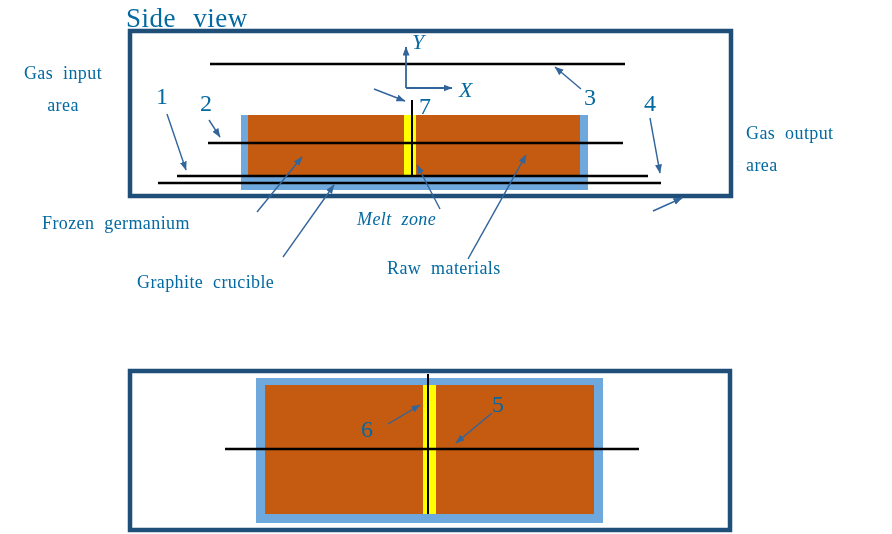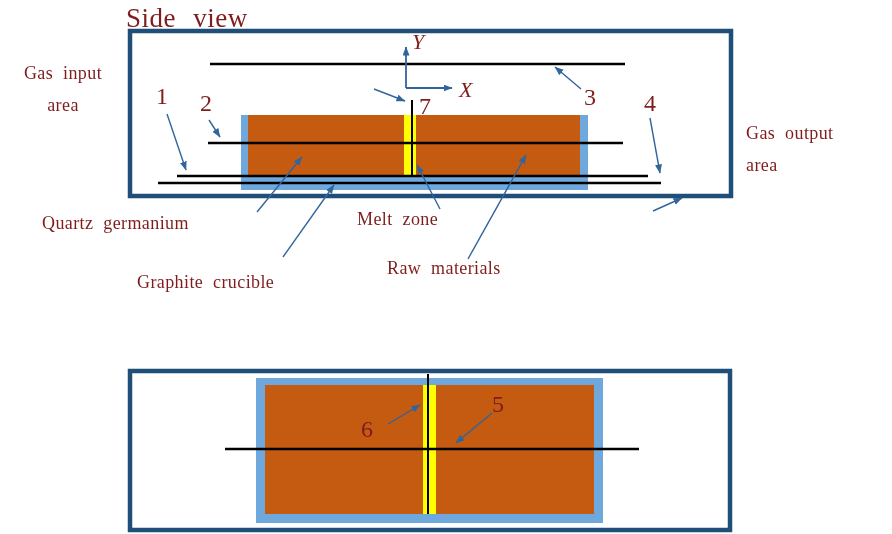--- a/index.html
+++ b/index.html
@@ -1,20 +1,20 @@
 <!DOCTYPE html>
 <html><head>
 <meta charset="utf-8">
 <style>
   html,body{margin:0;padding:0;background:#ffffff;}
   #stage{
     position:relative;width:892px;height:534px;overflow:hidden;
     background:#ffffff;
     font-family:"Liberation Serif","DejaVu Serif",serif;
-    color:#7f1d1d;
+    color:#0369a1;
   }
   #diagram-svg{position:absolute;left:0;top:0;}
   .lbl{position:absolute;white-space:nowrap;line-height:1.15;}
   .title{font-size:27px;word-spacing:10px;letter-spacing:0.5px;}
   .part{font-size:18px;word-spacing:5px;letter-spacing:0.4px;}
   .num{font-size:24px;}
   .axis{font-size:22px;font-style:italic;}
   .stack{line-height:32px;}
   .ctr{text-align:center;}
 </style>
@@ -89,22 +89,22 @@
 
   <div class="lbl axis" style="left:412px;top:29px;">Y</div>
   <div class="lbl axis" style="left:459px;top:77px;">X</div>
 
   <div class="lbl num" style="left:156px;top:83px;">1</div>
   <div class="lbl num" style="left:200px;top:90px;">2</div>
   <div class="lbl num" style="left:584px;top:84px;">3</div>
   <div class="lbl num" style="left:644px;top:90px;">4</div>
   <div class="lbl num" style="left:419px;top:93px;">7</div>
 
-  <div class="lbl part" style="left:42px;top:213px;">Quartz germanium</div>
+  <div class="lbl part" style="left:42px;top:213px;">Frozen germanium</div>
   <div class="lbl part" style="left:137px;top:272px;">Graphite crucible</div>
-  <div class="lbl part" style="left:357px;top:209px;">Melt zone</div>
+  <div class="lbl part" style="left:357px;top:209px;font-style:italic;">Melt zone</div>
   <div class="lbl part" style="left:387px;top:258px;">Raw materials</div>
 
 
   <div class="lbl num" style="left:361px;top:416px;">6</div>
   <div class="lbl num" style="left:492px;top:391px;">5</div>
 
 </div>
 
 </body></html>

